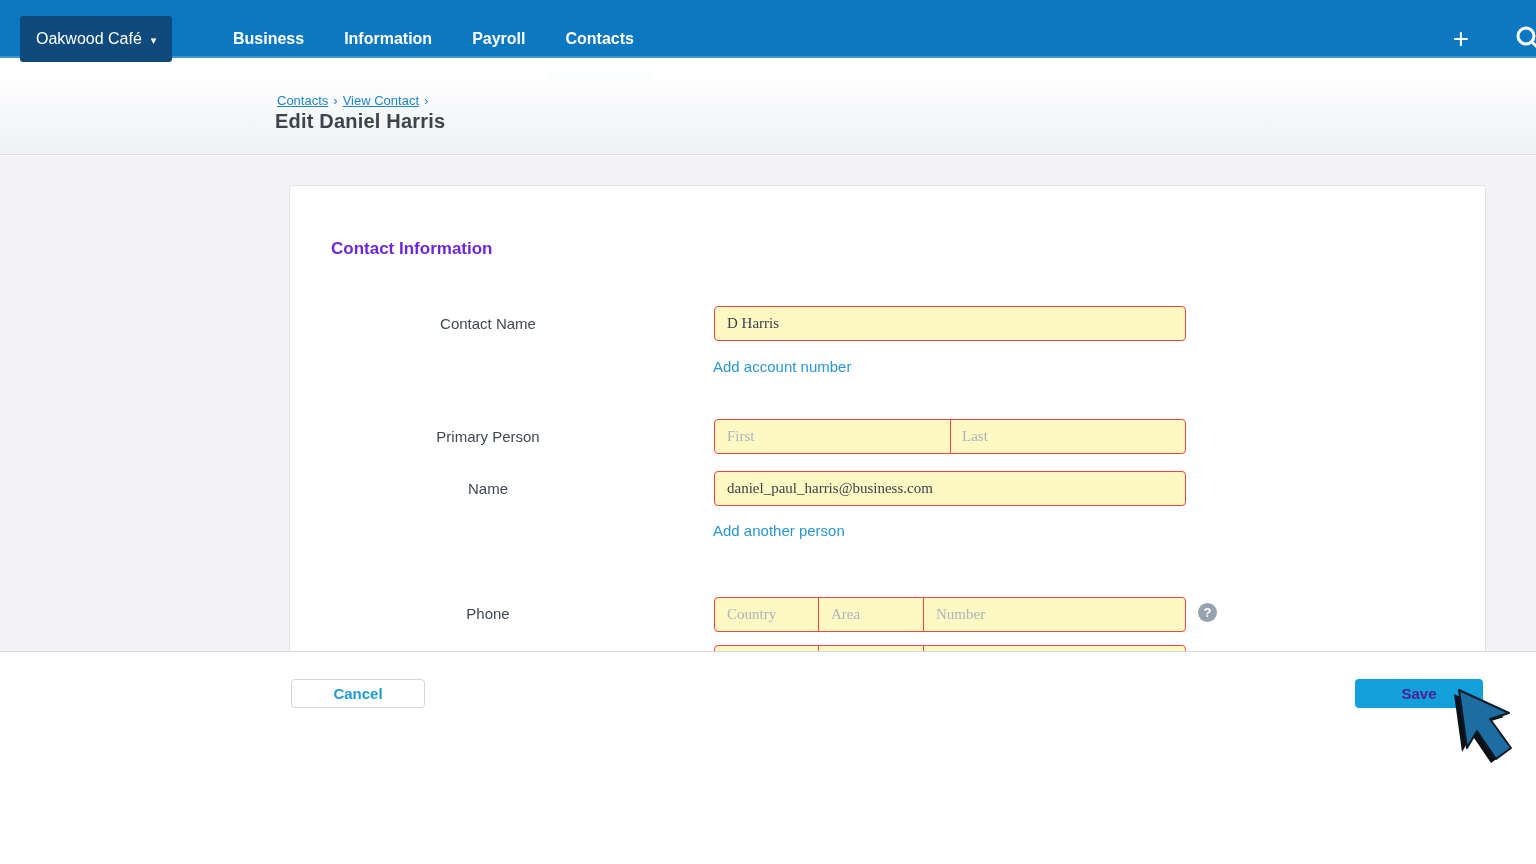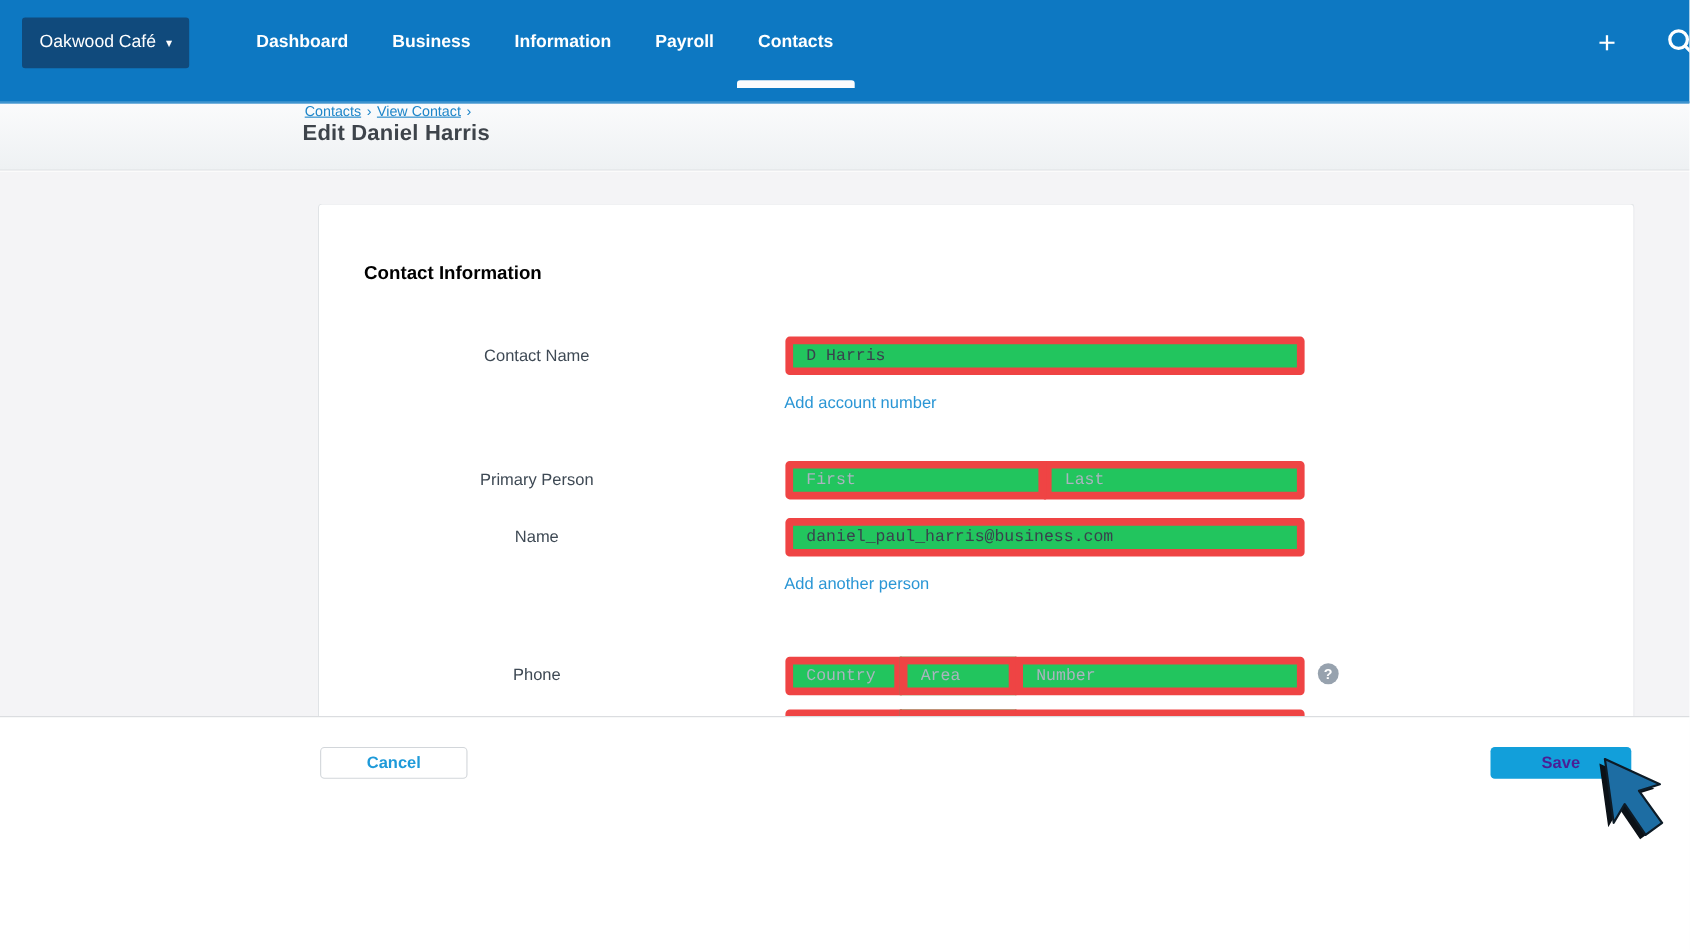--- a/index.html
+++ b/index.html
@@ -1,20 +1,20 @@
 <!DOCTYPE html>
 <html><head>
 <meta charset="utf-8">
 <style>
   * { margin:0; padding:0; box-sizing:border-box; }
   html,body { width:1536px; height:864px; overflow:hidden; background:#ffffff;
               font-family:"Liberation Sans", sans-serif; position:relative; }
 
   
-  .navbar { position:absolute; left:0; top:0; width:1536px; height:94px;
+  .navbar { position:absolute; left:0; top:0; width:1536px; height:58px;
             background:#0d78c2; border-bottom:2px solid #3f94cf; z-index:5; }
   .org-btn { position:absolute; left:20px; top:16px; height:46px; padding:0 16px;
              background:#104a7c; border-radius:3px; display:flex; align-items:center;
              gap:9px; color:#ffffff; font-size:16px; cursor:pointer; }
   .org-btn .caret { font-size:11px; line-height:1; padding-top:2px; }
   .nav-items { position:absolute; left:233px; top:0; height:78px; display:flex; gap:40px; }
   .nav-item { position:relative; display:flex; align-items:center; height:78px;
               color:#ffffff; font-size:16px; font-weight:bold; cursor:pointer;
               text-decoration:none; }
   .nav-item.active::after { content:""; position:absolute; left:-19px; right:-19px;
@@ -34,25 +34,25 @@
   .page-title { position:absolute; left:275px; top:30px; font-size:20px; font-weight:bold;
                 color:#3e444b; letter-spacing:0.2px; }
 
   
   .content-bg { position:absolute; left:0; top:156px; width:1536px; height:495px;
                 background:#f4f4f6; }
   .card { position:absolute; left:289px; top:185px; width:1197px; height:466px;
           background:#ffffff; border:1px solid #e0e3e6; border-bottom:none;
           border-radius:4px 4px 0 0; overflow:hidden; }
   .section-title { position:absolute; left:41px; top:53px; font-size:17px;
-                   font-weight:bold; color:#000000; }
+                   font-weight:bold; color:#6d28d9; }
   .flabel { position:absolute; left:0; width:396px; text-align:center; font-size:15px;
             color:#3e4954; }
-  .txt { font-family:Liberation Mono, monospace; font-size:15px; color:#39424d;
-         border:7px solid #ef4444; border-radius:4px; background:#22c55e;
+  .txt { font-family:Liberation Serif, serif; font-size:15px; color:#39424d;
+         border:1px solid #ef4444; border-radius:4px; background:#fef9c3;
          padding:0 12px; outline:none; position:absolute; height:35px; }
   .txt::placeholder { color:#aab4bf; opacity:1; }
   .grp-left  { border-radius:4px 0 0 4px; }
   .grp-mid   { border-radius:0; margin-left:-1px; }
   .grp-right { border-radius:0 4px 4px 0; margin-left:-1px; }
   .flink { position:absolute; font-size:15px; color:#2a96d5; cursor:pointer;
            text-decoration:none; }
   .help-circle { position:absolute; left:908px; top:417px; width:19px; height:19px;
                  border-radius:50%; background:#97a2ae; color:#ffffff; font-size:13px;
                  font-weight:bold; display:flex; align-items:center; justify-content:center;
@@ -72,21 +72,20 @@
 </style>
 </head>
 <body>
 
 <div class="navbar">
   <div class="org-btn">
     <span>Oakwood Café</span>
     <span class="caret">▾</span>
   </div>
   <nav class="nav-items">
-    <a class="nav-item">Dashboard</a>
     <a class="nav-item">Business</a>
     <a class="nav-item">Information</a>
     <a class="nav-item">Payroll</a>
     <a class="nav-item active">Contacts</a>
   </nav>
   <div class="nav-plus">
     <span>+</span>
   </div>
   <div class="nav-search">
     <svg width="30" height="30" viewBox="0 0 30 30">

